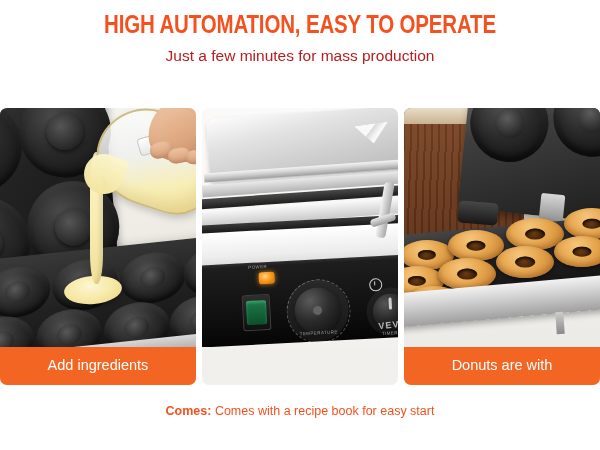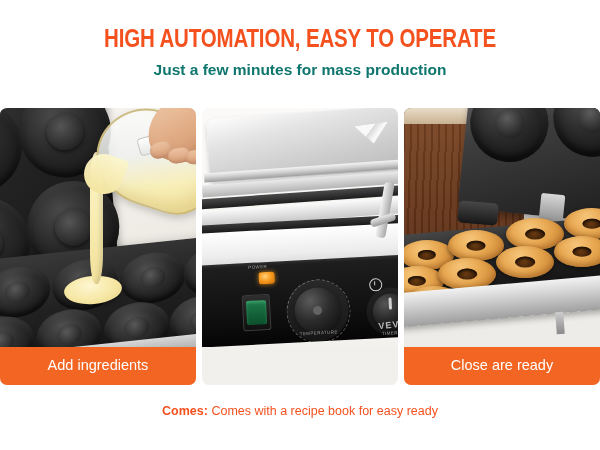--- a/index.html
+++ b/index.html
@@ -11,37 +11,37 @@
     height: 450px;
     background: #ffffff;
     font-family: "Liberation Sans", sans-serif;
     overflow: hidden;
     position: relative;
   }
 
   
   .header {
     text-align: center;
-    padding-top: 26px;
+    padding-top: 12px;
   }
   .title {
     color: #F4511E;
     font-size: 25px;
     font-weight: bold;
     letter-spacing: -0.2px;
     line-height: 1;
     transform: scaleX(0.82);
     transform-origin: center;
     white-space: nowrap;
     font-family: "Liberation Sans Narrow", "Liberation Sans", sans-serif;
   }
   .subtitle {
-    color: #0f766e;
+    color: #b91c1c;
     font-size: 15.5px;
-    font-weight: bold;
+    font-weight: normal;
     margin-top: 11px;
     line-height: 1;
     white-space: nowrap;
   }
 
   
   .panels {
     position: absolute;
     top: 108px;
     left: 0;
@@ -561,21 +561,21 @@
       <div class="donut" style="left:160px; top:100px; width:56px; height:31px;"></div>
       <div class="donut" style="left:-14px; top:158px; width:54px; height:30px;"></div>
       <div class="donut" style="left:34px;  top:150px; width:58px; height:32px;"></div>
       <div class="donut" style="left:92px;  top:138px; width:58px; height:32px;"></div>
       <div class="donut" style="left:150px; top:128px; width:56px; height:31px;"></div>
       <div class="donut" style="left:4px;   top:178px; width:52px; height:28px;"></div>
 
       <div class="p3-steel"></div>
       <div class="p3-leg"></div>
     </div>
-    <div class="caption">Close are ready</div>
+    <div class="caption">Donuts are with</div>
   </div>
 
 </div>
 
 <div class="note">
   <b>Comes:</b>
-  <span>Comes with a recipe book for easy ready</span>
+  <span>Comes with a recipe book for easy start</span>
 </div>
 
 </body></html>

